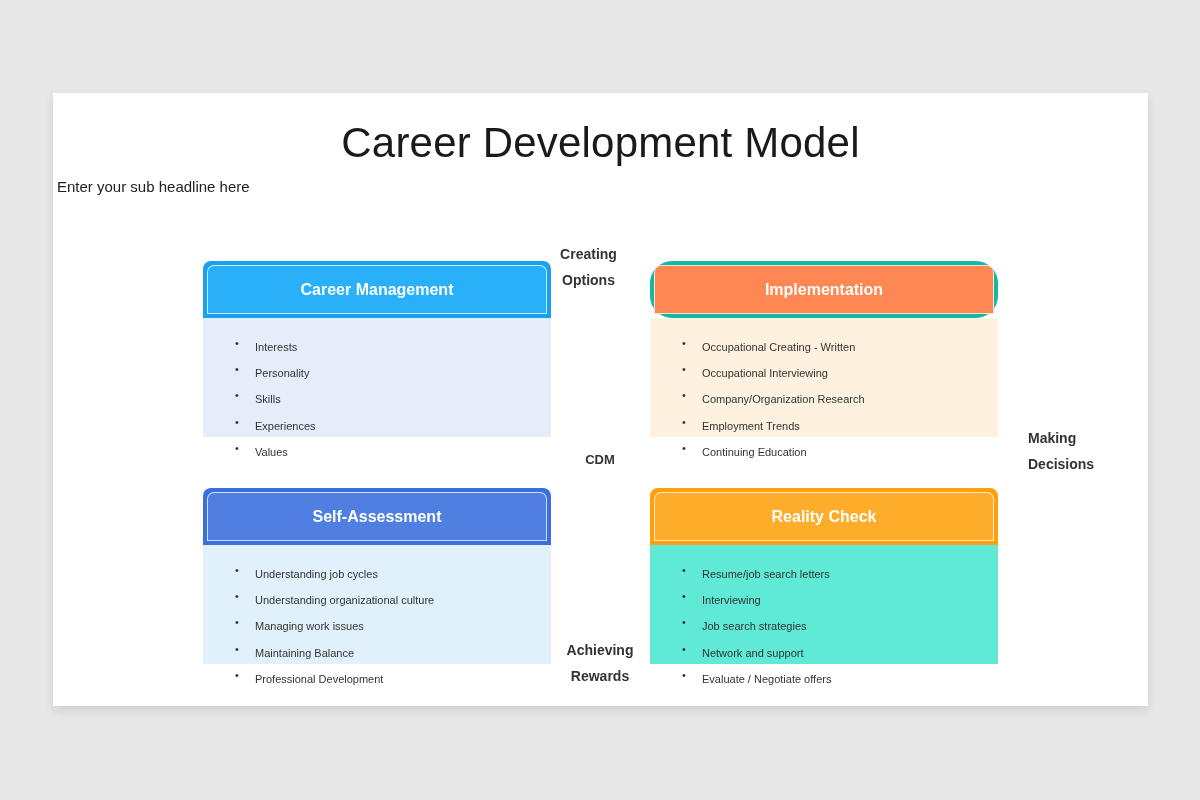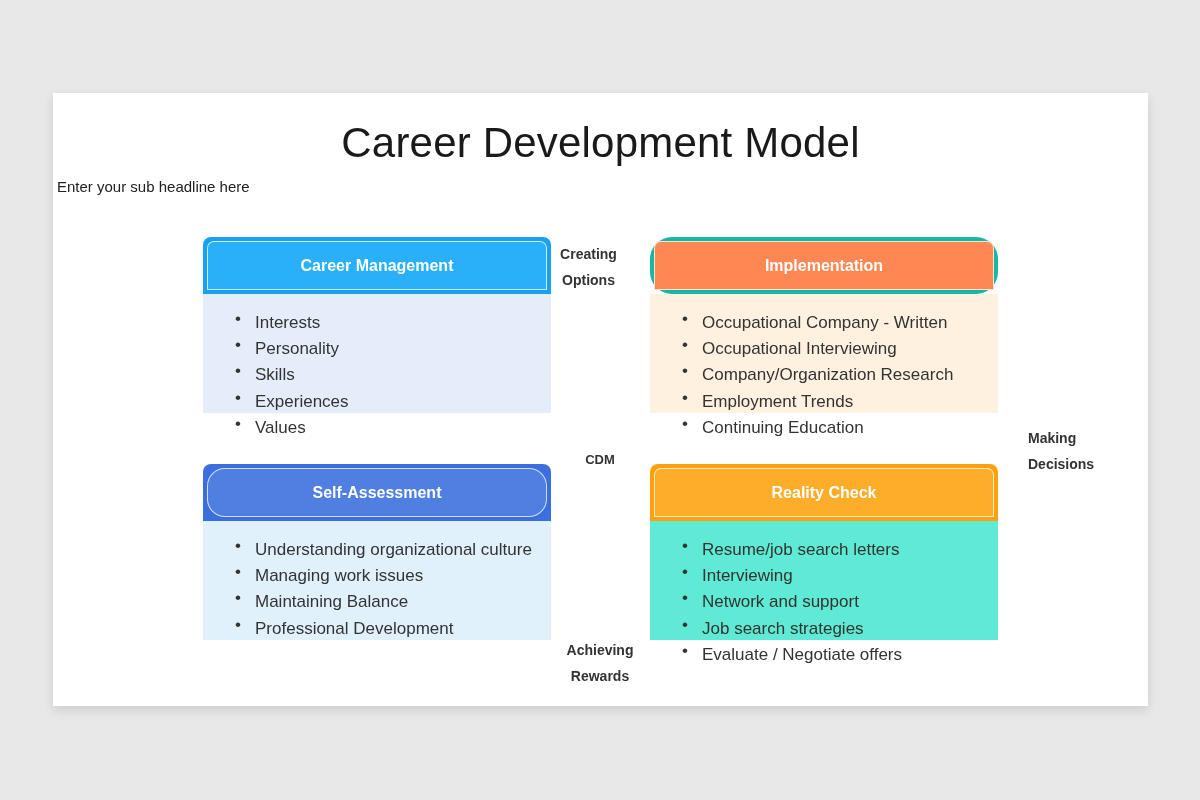--- a/index.html
+++ b/index.html
@@ -32,37 +32,38 @@
       color: #222;
     }
     .card {
       position: absolute;
       width: 356px;
     }
     .card-header {
       height: 57px;
       border-radius: 8px 8px 0 0;
       padding: 4px 4px 4px 4px;
+      margin-top: 24px;
     }
     .card-header-inner {
       height: 100%;
       border: 1.5px solid rgba(255,255,255,0.75);
       border-radius: 7px 7px 0 0;
       display: flex; align-items: center; justify-content: center;
       color: #ffffff;
       font-weight: bold;
       font-size: 16px;
     }
     .card-body {
       height: 119px;
       padding: 12px 0 0 28px;
     }
     .card-body ul { list-style: none; }
     .card-body li {
-      font-size: 17px;
+      font-size: 11px;
       color: #333;
       line-height: 18.2px;
       position: relative;
       padding-left: 20px;
     }
     .card-body li::before {
       content: "•";
       position: absolute; left: 0; top: 0;
       color: #333;
     }
@@ -95,53 +96,54 @@
       </ul>
     </div>
   </div>
 
   <div class="card" style="left:593px; top:140px;">
     <div class="card-header" style="background: #14b8a6; border-radius: 22px;">
       <div class="card-header-inner" style="background: rgb(255, 135, 83);">Implementation</div>
     </div>
     <div class="card-body" style="background: rgb(255, 241, 224);">
       <ul>
-        <li>Occupational Company - Written</li>
+        <li>Occupational Creating - Written</li>
         <li>Occupational Interviewing</li>
         <li>Company/Organization Research</li>
         <li>Employment Trends</li>
         <li>Continuing Education</li>
       </ul>
     </div>
   </div>
 
   <div class="card" style="left:146px; top:367px;">
     <div class="card-header" style="background: rgb(59, 111, 224);">
-      <div class="card-header-inner" style="background: rgb(79, 127, 224); border-radius: 18px;">Self-Assessment</div>
+      <div class="card-header-inner" style="background: rgb(79, 127, 224);">Self-Assessment</div>
     </div>
     <div class="card-body" style="background: rgb(224, 241, 252);">
       <ul>
+        <li>Understanding job cycles</li>
         <li>Understanding organizational culture</li>
         <li>Managing work issues</li>
         <li>Maintaining Balance</li>
         <li>Professional Development</li>
       </ul>
     </div>
   </div>
 
   <div class="card" style="left:593px; top:367px;">
     <div class="card-header" style="background: rgb(255, 161, 15);">
       <div class="card-header-inner" style="background: rgb(253, 173, 42);">Reality Check</div>
     </div>
     <div class="card-body" style="background: #5eead4;">
       <ul>
         <li>Resume/job search letters</li>
         <li>Interviewing</li>
+        <li>Job search strategies</li>
         <li>Network and support</li>
-        <li>Job search strategies</li>
         <li>Evaluate / Negotiate offers</li>
       </ul>
     </div>
   </div>
 
   <div class="label" style="left:497px; top:144px; width:77px; text-align:center;">
     <div>Creating</div>
     <div>Options</div>
   </div>
   <div class="label" style="left:967px; top:328px; width:100px; text-align:left;">

